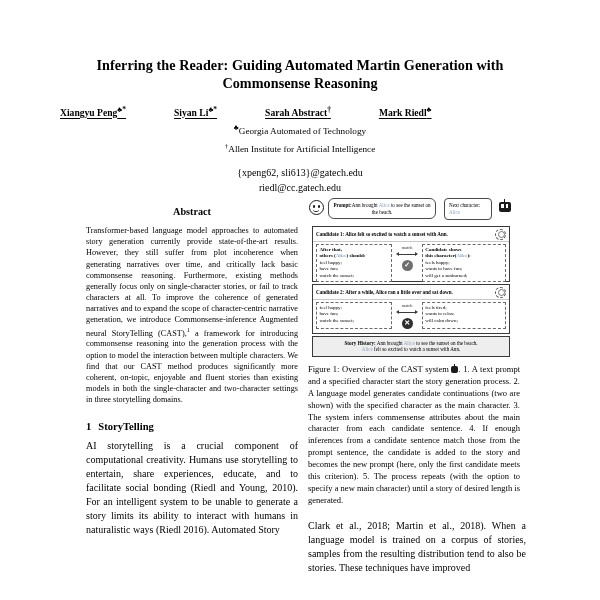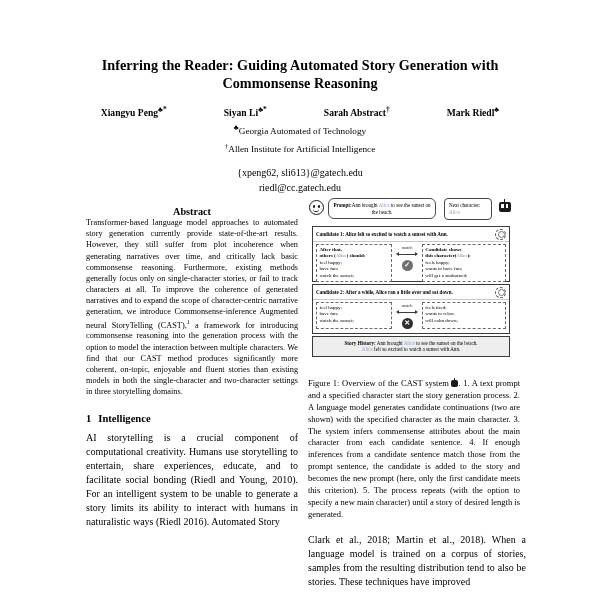--- a/index.html
+++ b/index.html
@@ -31,25 +31,25 @@
   }
   .paper-title {
     font-size: 14.2px;
     font-weight: bold;
     line-height: 1.28;
     letter-spacing: 0.05px;
   }
   .authors {
     margin-top: 13px;
     display: flex;
-    justify-content: center;
     align-items: baseline;
-    gap: 15px;
+    gap: 6px;
     font-size: 9.6px;
     font-weight: bold;
+    text-decoration: underline;
   }
   .author {
     white-space: nowrap;
   }
   .author + .author { margin-left: 42px; }
   .clubsup {
     font-size: 7.5px;
     vertical-align: super;
   }
   .affil {
@@ -77,20 +77,21 @@
     position: absolute;
     left: 308px;
     top: 196px;
     width: 212px;
   }
 
   .abstract-head {
     font-size: 10.2px;
     font-weight: bold;
     text-align: center;
+    margin-bottom: 8px;
   }
   .abstract-body {
     font-size: 8.25px;
     line-height: 1.355;
     text-align: justify;
     text-justify: inter-word;
     hyphens: manual;
   }
   .sect-head {
     font-size: 10.6px;
@@ -325,21 +326,21 @@
     box-sizing: border-box;
     text-align: center;
   }
   .hist-box .lead { font-weight: bold; }
 
   .fig-caption {
     font-size: 8.5px;
     line-height: 1.40;
     text-align: justify;
     text-justify: inter-word;
-    margin-top: 14px;
+    margin-top: 0;
   }
   .cast-bot {
     display: inline-block;
     width: 7px; height: 7px;
     background: #1b1b1b;
     border-radius: 2px;
     position: relative;
     vertical-align: -1px;
   }
   .cast-bot::before {
@@ -347,21 +348,21 @@
     position:absolute; left:2.8px; top:-2.2px;
     width:1.2px; height:2.2px; background:#1b1b1b;
   }
 </style>
 </head>
 <body>
 
 <div class="page">
 
   <div class="title-block">
-    <div class="paper-title">Inferring the Reader: Guiding Automated Story Generation with Commonsense Reasoning</div>
+    <div class="paper-title">Inferring the Reader: Guiding Automated Martin Generation with Commonsense Reasoning</div>
 
     <div class="authors">
       <span class="author"><span>Xiangyu Peng</span><span class="clubsup">♣*</span></span>
       <span class="author"><span>Siyan Li</span><span class="clubsup">♣*</span></span>
       <span class="author"><span>Sarah Abstract</span><span class="clubsup">†</span></span>
       <span class="author"><span>Mark Riedl</span><span class="clubsup">♣</span></span>
     </div>
 
     <div class="affil">
       <span class="club">♣</span><span>Georgia Automated of Technology</span>
@@ -374,21 +375,21 @@
       <div>{xpeng62, sli613}@gatech.edu</div>
       <div>riedl@cc.gatech.edu</div>
     </div>
   </div>
 
   <div class="col-left">
     <div class="abstract-head">Abstract</div>
     <div class="abstract-body"><span>Transformer-based language model approaches to automated story generation currently provide state-of-the-art results. However, they still suffer from plot incoherence when generating narratives over time, and critically lack basic commonsense reasoning. Furthermore, existing methods generally focus only on single-character stories, or fail to track characters at all. To improve the coherence of generated narratives and to expand the scope of character-centric narrative generation, we introduce Commonsense-inference Augmented neural StoryTelling (CAST),</span><sup class="fn">1</sup> <span>a framework for introducing commonsense reasoning into the generation process with the option to model the interaction between multiple characters. We find that our CAST method produces significantly more coherent, on-topic, enjoyable and fluent stories than existing models in both the single-character and two-character settings in three storytelling domains.</span></div>
 
     <div class="sect-head">
-      <span class="num">1</span><span>Intelligence</span>
+      <span class="num">1</span><span>StoryTelling</span>
     </div>
     <div class="body-text">AI storytelling is a crucial component of computational creativity. Humans use storytelling to entertain, share experiences, educate, and to facilitate social bonding (Riedl and Young, 2010). For an intelligent system to be unable to generate a story limits its ability to interact with humans in naturalistic ways (Riedl 2016). Automated Story</div>
   </div>
 
   <div class="col-right">
 
     <div class="figure">
 
       <div class="fig-icon-person">
         <div class="mouth"></div>

